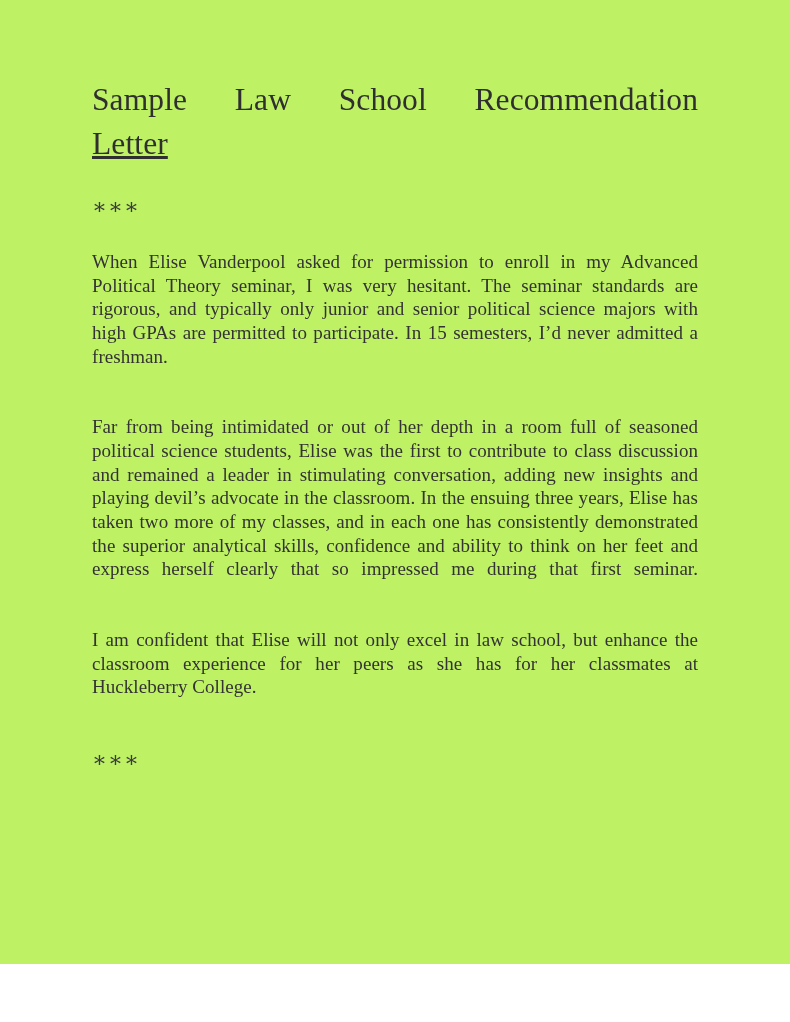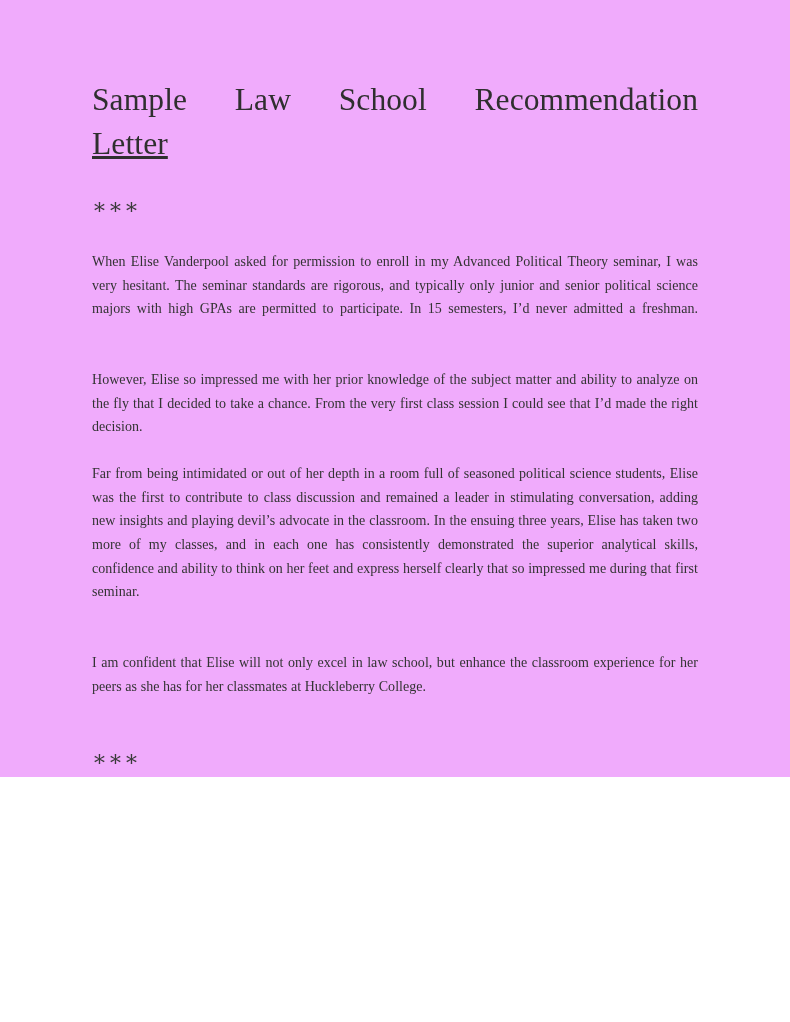--- a/index.html
+++ b/index.html
@@ -12,22 +12,22 @@
     height: 1022px;
     overflow: hidden;
     font-family: "Liberation Serif", "DejaVu Serif", serif;
     color: #333333;
     -webkit-font-smoothing: antialiased;
   }
 
   .page {
     position: relative;
     width: 790px;
-    height: 777px;
-    background: #f0abfc;
+    height: 964px;
+    background: #bef264;
     box-sizing: border-box;
   }
 
   .content {
     position: absolute;
     left: 92px;
     top: 78px;
     width: 606px;
   }
 
@@ -70,21 +70,21 @@
     font-family: "Liberation Serif", "DejaVu Serif", serif;
   }
   .sep-top { margin-top: 28px; }
   .sep-bottom { margin-top: 48px; }
 
   
   .body-block {
     margin-top: 30px;
   }
   .para {
-    font-size: 14px;
+    font-size: 19px;
     line-height: 23.7px;
     color: #333333;
     margin: 0 0 23px 0;
     text-align: justify;
     text-align-last: left;
     letter-spacing: 0.05px;
     hyphens: none;
   }
   .para:last-child { margin-bottom: 16px; }
 
@@ -107,21 +107,20 @@
 
     <h1 class="doc-title">
       <span class="tline-justified" style="white-space: nowrap; word-spacing: 39.6667px;"><span>Sample</span> <span>Law</span> <span>School</span> <span>Recommendation</span></span>
       <span class="tline-plain">Letter</span>
     </h1>
 
     <p class="sep sep-top">∗∗∗</p>
 
     <div class="body-block">
       <p class="para force-justify">When Elise Vanderpool asked for permission to enroll in my Advanced Political Theory seminar, I was very hesitant. The seminar standards are rigorous, and typically only junior and senior political science majors with high GPAs are permitted to participate. In 15 semesters, I’d never admitted a freshman.</p>
-      <p class="para">However, Elise so impressed me with her prior knowledge of the subject matter and ability to analyze on the fly that I decided to take a chance. From the very first class session I could see that I’d made the right decision.</p>
       <p class="para force-justify">Far from being intimidated or out of her depth in a room full of seasoned political science students, Elise was the first to contribute to class discussion and remained a leader in stimulating conversation, adding new insights and playing devil’s advocate in the classroom. In the ensuing three years, Elise has taken two more of my classes, and in each one has consistently demonstrated the superior analytical skills, confidence and ability to think on her feet and express herself clearly that so impressed me during that first seminar.</p>
       <p class="para">I am confident that Elise will not only excel in law school, but enhance the classroom experience for her peers as she has for her classmates at Huckleberry College.</p>
     </div>
 
     <p class="sep sep-bottom">∗∗∗</p>
 
   </div>
 </div>
 
 </body></html>

